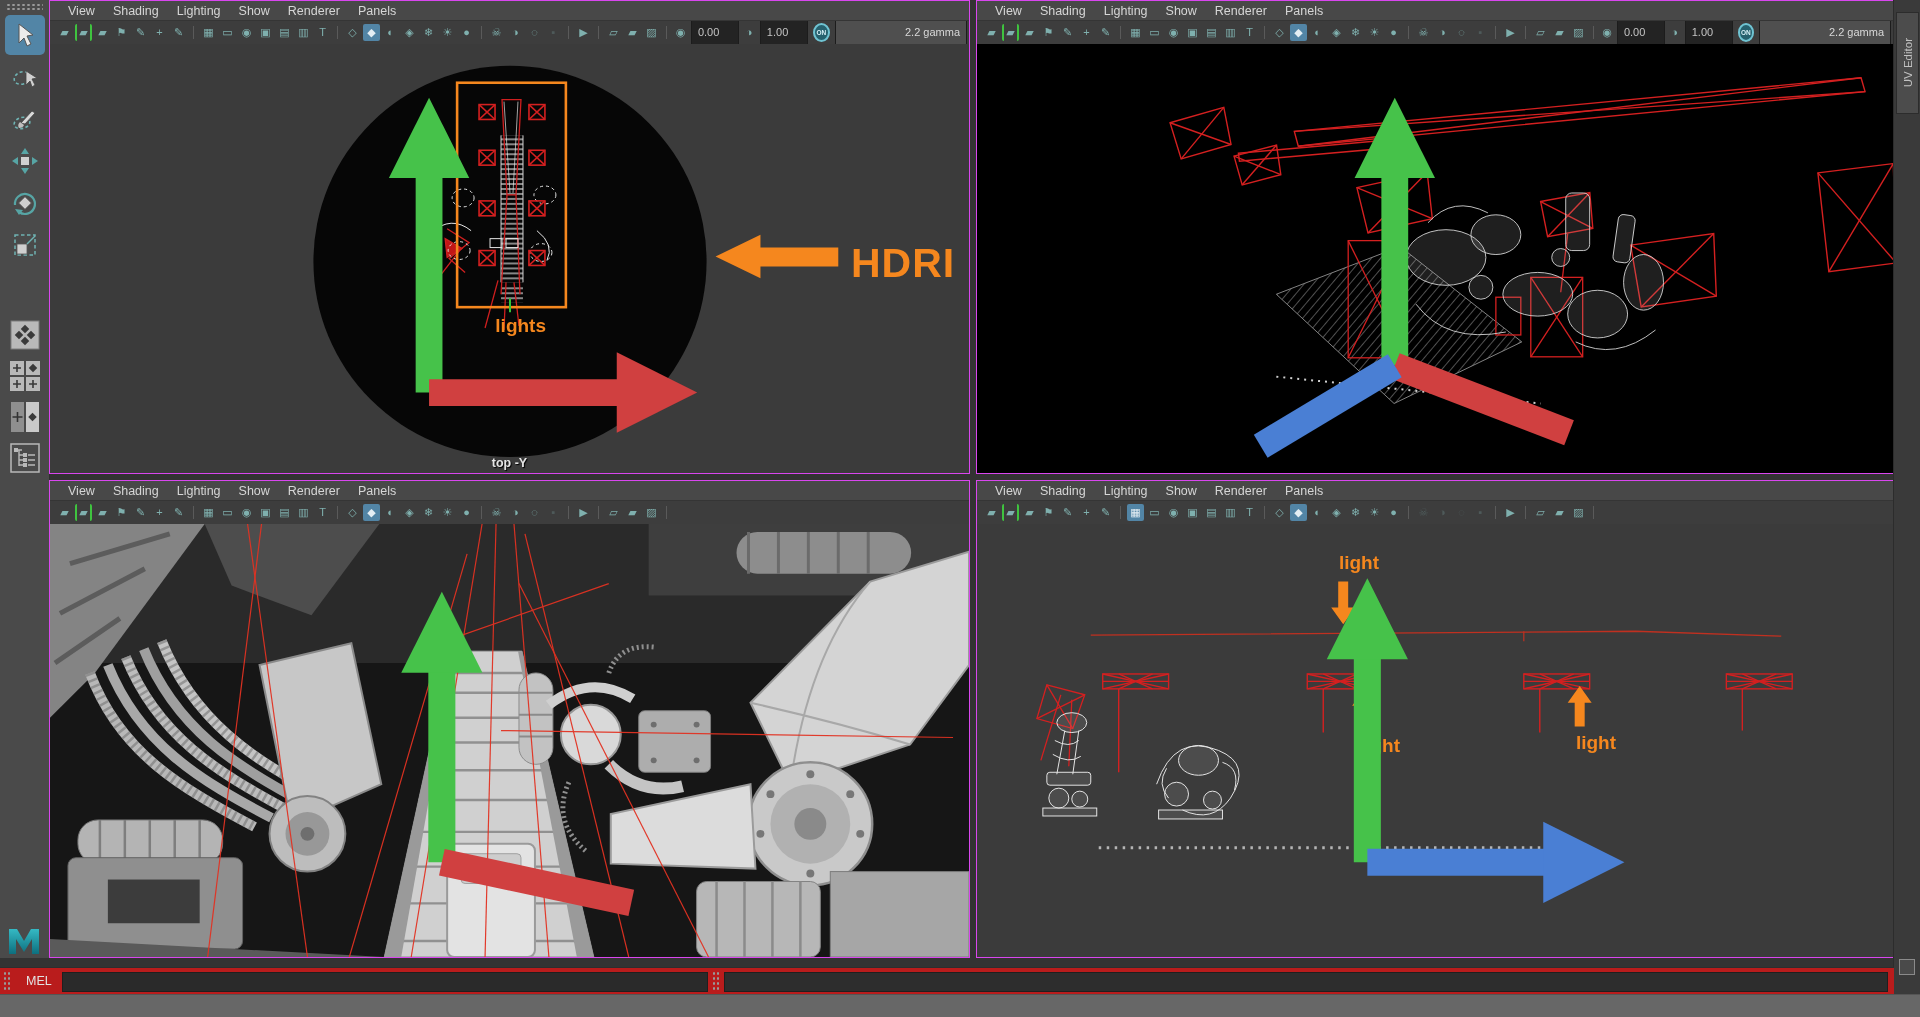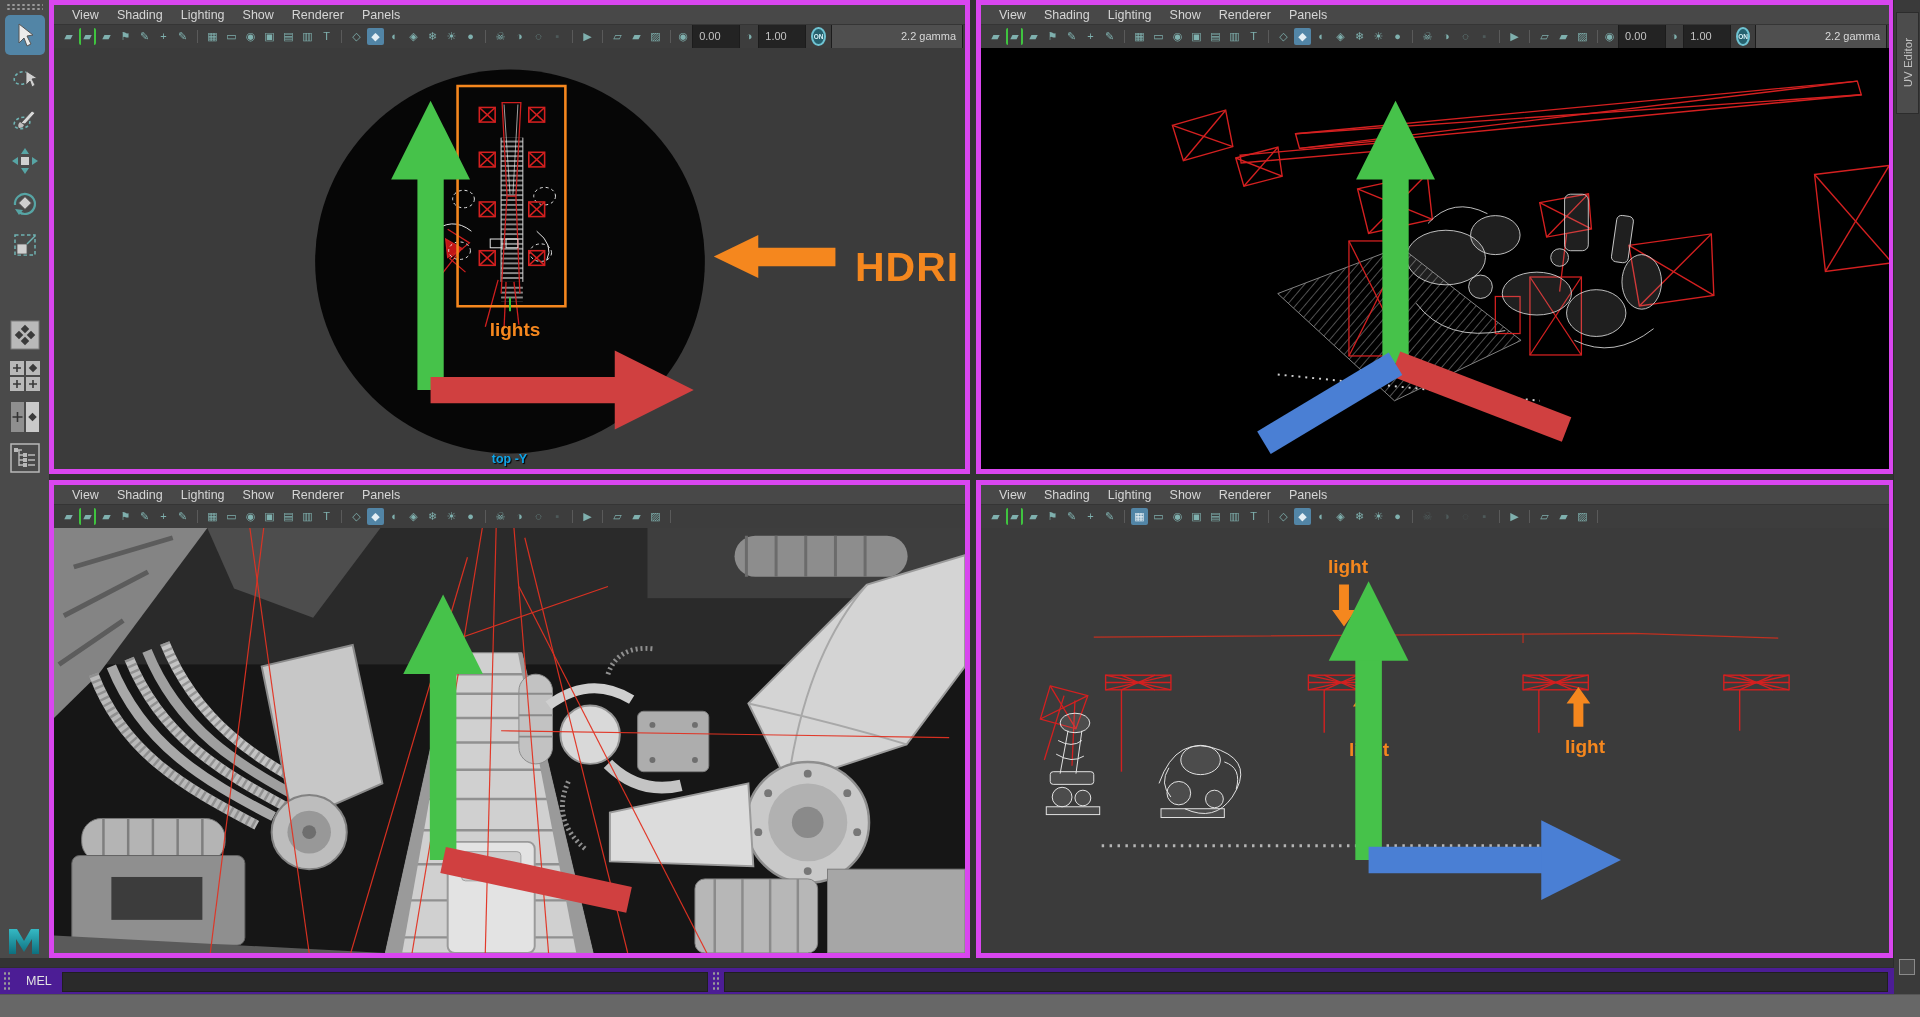--- a/index.html
+++ b/index.html
@@ -8,50 +8,50 @@
 
   
   #toolbox{position:absolute;left:0;top:0;width:49px;height:958px;background:#4a4a4a;border-right:1px solid #2e2e2e;}
   .grip-dots{height:8px;margin:3px 6px 4px 6px;background:radial-gradient(circle,#9a9a9a 1px,transparent 1.4px);background-size:5px 4px;}
   .tool-btn{width:40px;height:40px;margin:2px auto;display:flex;align-items:center;justify-content:center;border-radius:5px;cursor:pointer;}
   .tool-btn.selected{background:#5285a6;}
   .layout-btn{width:34px;height:34px;margin:7px auto;display:flex;align-items:center;justify-content:center;cursor:pointer;}
   #maya-logo{position:absolute;left:6px;bottom:2px;}
 
   
-  .vp{position:absolute;background:#3b3b3b;border:5px solid #d946ef;box-sizing:border-box;}
+  .vp{position:absolute;background:#3b3b3b;border:1px solid #d946ef;box-sizing:border-box;}
   .vp-menubar{height:19px;display:flex;align-items:center;padding-left:9px;background:#484848;border-bottom:1px solid #353535;}
   .menu-item{font-size:12.5px;color:#d6d6d6;padding:0 9px;cursor:pointer;white-space:nowrap;}
   .vp-toolbar{height:23px;display:flex;align-items:center;background:#3d3d3d;border-bottom:1px solid #2d2d2d;padding-left:5px;overflow:hidden;white-space:nowrap;}
   .ticon{display:inline-flex;align-items:center;justify-content:center;width:17px;height:17px;font-size:11px;line-height:17px;color:#7fb0ae;margin:0 1px;cursor:pointer;border-radius:2px;}
   .ticon.active{background:#5285a6;color:#e4eef4;}
   .ticon.green{border-left:2px solid #3fc43f;border-right:2px solid #3fc43f;width:13px;}
   .ticon.dim{color:#4e5a5a;}
   .ticon.sep{width:1px;height:13px;background:#5a5a5a;margin:0 5px;cursor:default;border-radius:0;}
   .vfield{background:#232323;border:1px solid #1c1c1c;color:#c4c4c4;font-size:11px;height:15px;line-height:15px;padding:14px 6px;margin:0 2px;min-width:34px;}
   .vfield.gamma{background:#4f4f4f;min-width:118px;color:#d8d8d8;text-align:right;}
   .on-toggle{width:15px;height:15px;border-radius:50%;background:#26616e;border:2px solid #6fc3d2;color:#d8f2f8;font-size:6.5px;font-weight:bold;display:inline-flex;align-items:center;justify-content:center;margin:0 3px;cursor:pointer;}
   .vp-content{position:absolute;top:43px;left:0;right:0;bottom:0;overflow:hidden;}
   .vp-content>svg{position:absolute;left:0;top:0;width:100%;height:100%;}
-  .vp-label{position:absolute;bottom:3px;left:0;right:0;text-align:center;font-size:12.5px;font-weight:bold;color:#0ea5e9;text-shadow:1px 1px 1px #000;pointer-events:none;}
+  .vp-label{position:absolute;bottom:3px;left:0;right:0;text-align:center;font-size:12.5px;font-weight:bold;color:#e5e5e5;text-shadow:1px 1px 1px #000;pointer-events:none;}
   .axis-gizmo{position:absolute;left:8px;bottom:6px;}
 
   
   .anno{position:absolute;color:#f5871e;font-weight:bold;pointer-events:none;}
   .anno.big{font-size:41px;letter-spacing:1px;}
-  .anno.small{font-size:19px;text-align:center;width:70px;}
+  .anno.small{font-size:19px;text-align:right;width:70px;}
 
   
   #right-strip{position:absolute;right:0;top:0;width:26px;height:1017px;background:#3a3a3a;border-left:1px solid #2c2c2c;}
   #uv-tab{position:absolute;top:12px;left:2px;width:21px;height:100px;background:#4c4c4c;border:1px solid #2c2c2c;display:flex;align-items:center;justify-content:center;cursor:pointer;}
   #uv-tab span{writing-mode:vertical-rl;transform:rotate(180deg);font-size:11.5px;color:#c2c2c2;white-space:nowrap;}
   #pane-toggle{position:absolute;left:5px;top:959px;width:14px;height:14px;border:1px solid #8a8a8a;background:#4a4a4a;cursor:pointer;}
 
   
-  #mel-bar{position:absolute;left:0;top:967px;width:1894px;height:27px;background:#4c1d95;border-top:1px solid #2e2e2e;}
+  #mel-bar{position:absolute;left:0;top:967px;width:1894px;height:27px;background:#b91c1c;border-top:1px solid #2e2e2e;}
   #mel-bar .grip-v{position:absolute;left:3px;top:3px;width:7px;height:21px;background:radial-gradient(circle,#9a9a9a 1px,transparent 1.4px);background-size:4px 5px;}
   #mel-label{position:absolute;left:26px;top:0;height:27px;line-height:27px;font-size:12.5px;color:#e2e2e2;}
   .mel-field{position:absolute;top:4px;height:18px;background:#2a2a2a;border:1px solid #1f1f1f;cursor:text;}
   #help-bar{position:absolute;left:0;top:994px;width:1920px;height:23px;background:#676767;border-top:1px solid #555;}
 </style>
 </head>
 <body>
 
 <div id="root">
 

